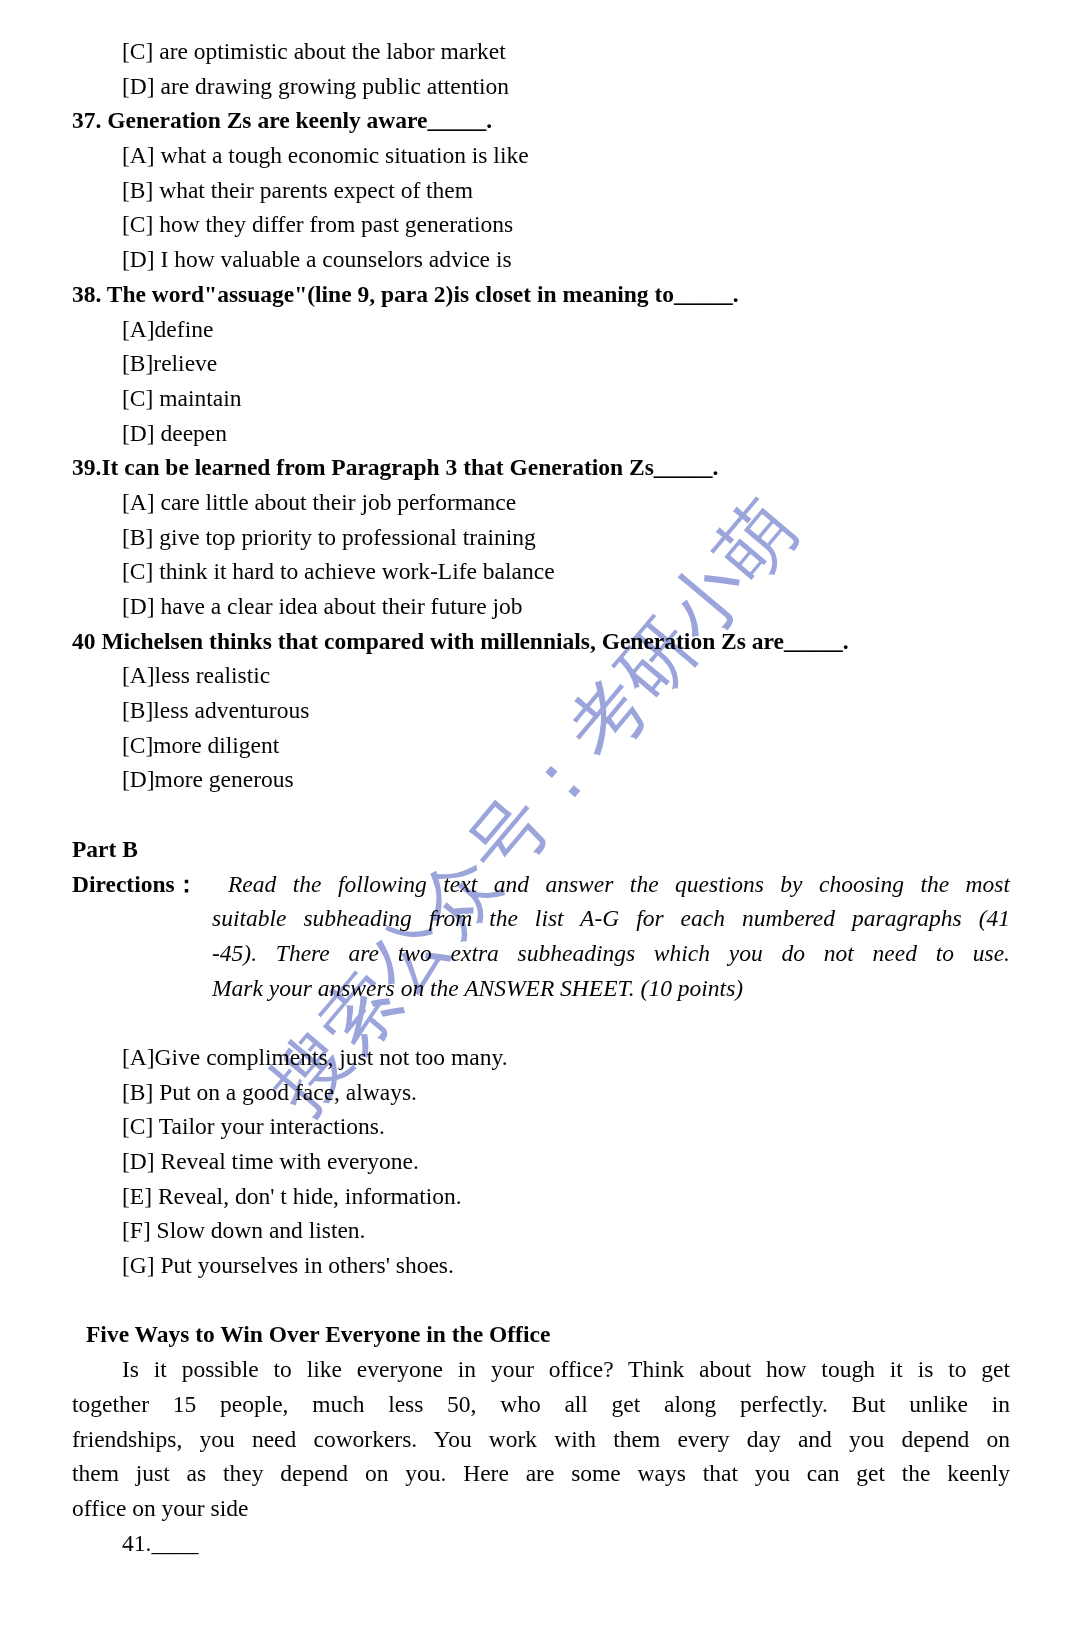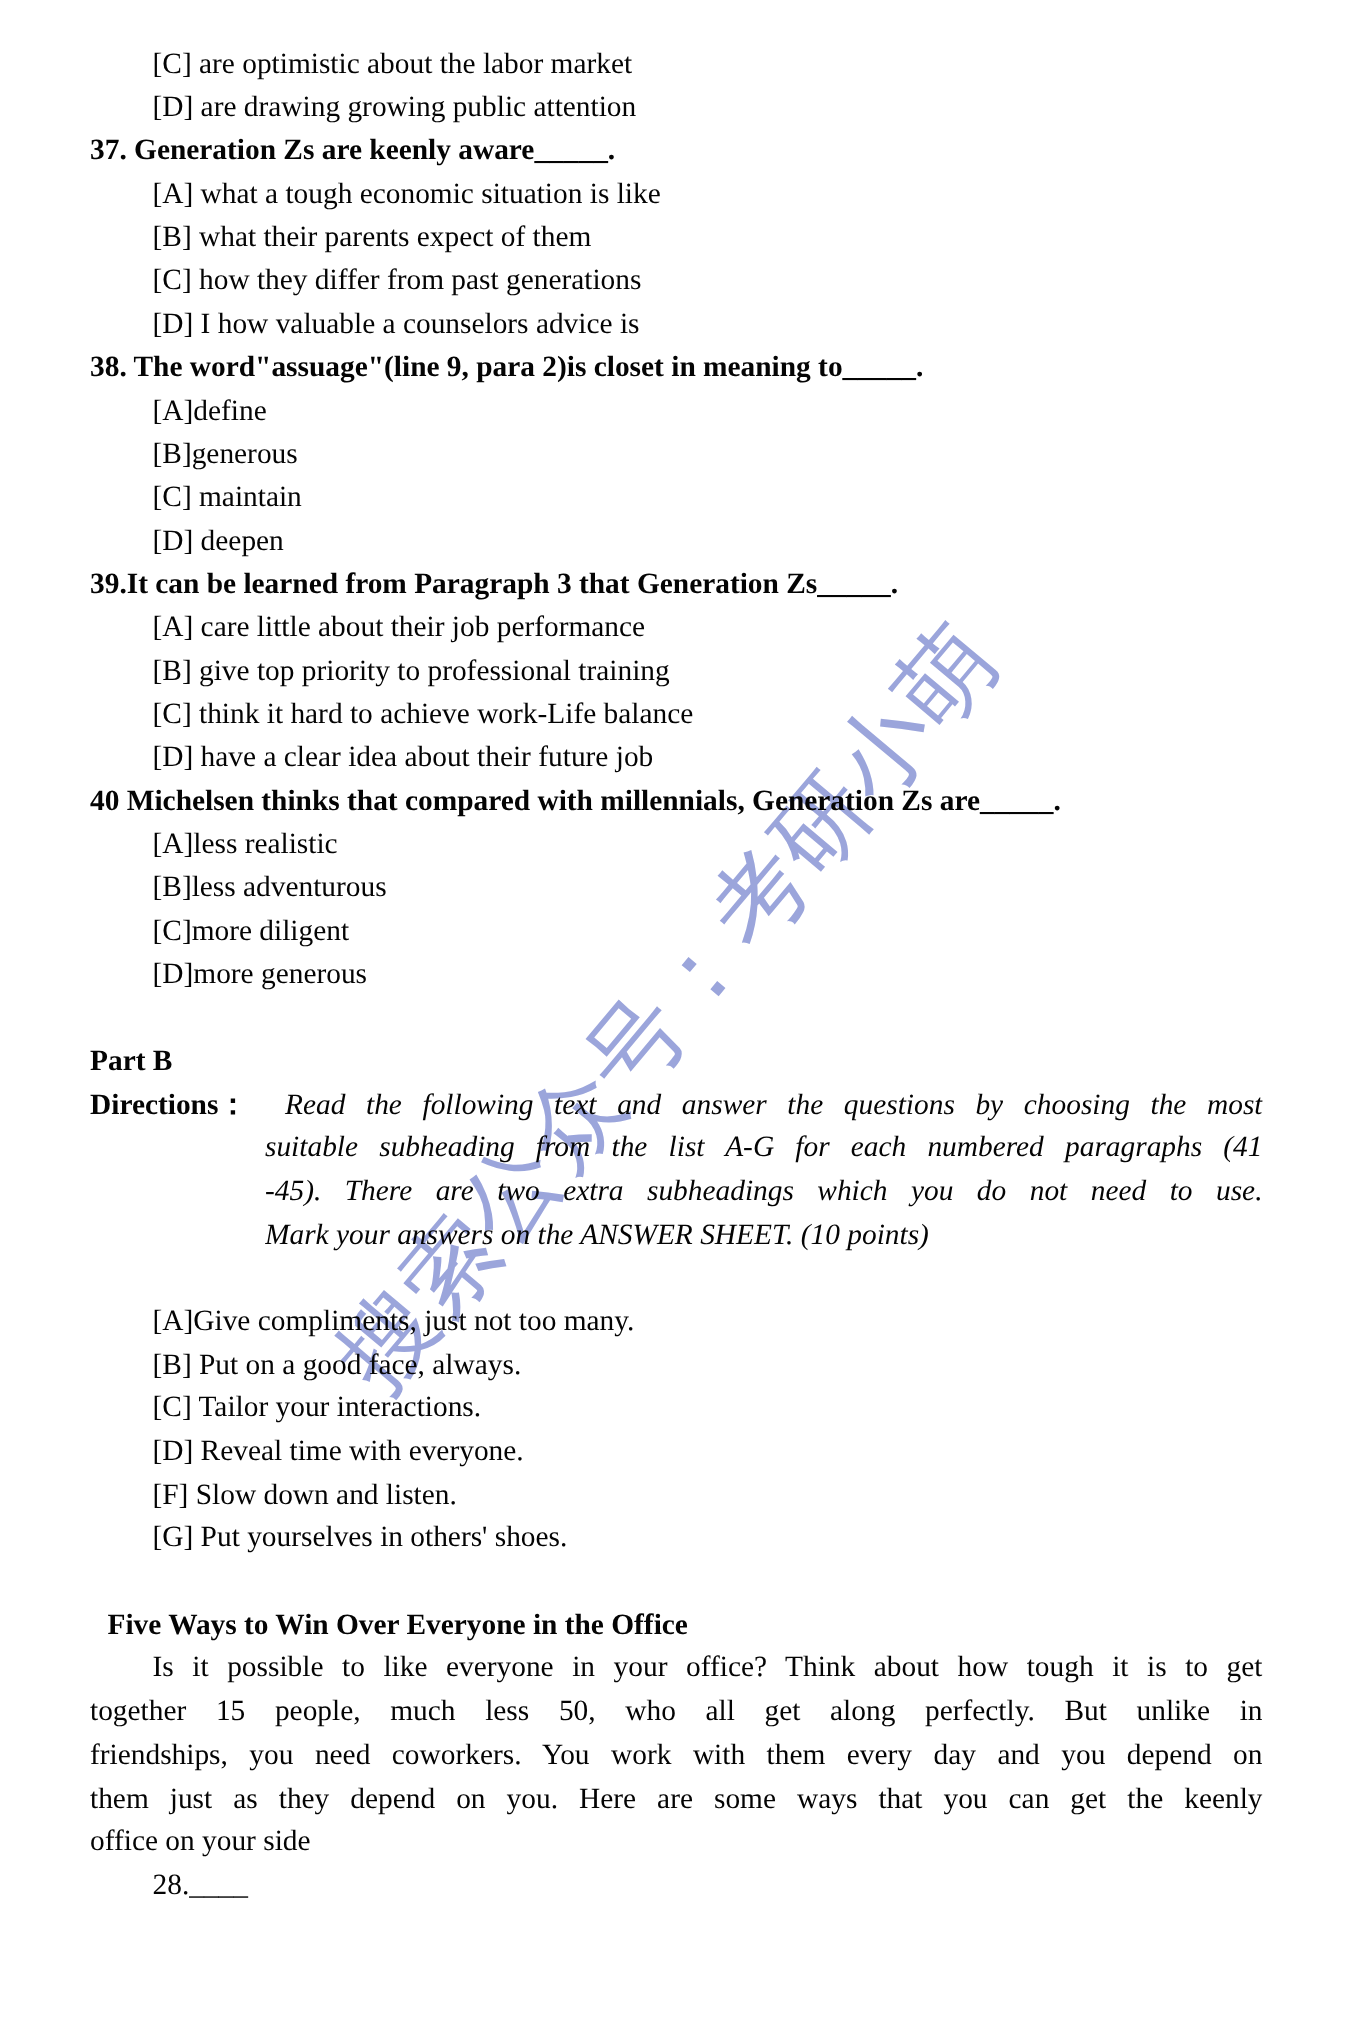--- a/index.html
+++ b/index.html
@@ -71,21 +71,21 @@
     <div class="ln opt">[D] are drawing growing public attention</div>
 
     <div class="ln stem">37. Generation Zs are keenly aware_____.</div>
     <div class="ln opt">[A] what a tough economic situation is like</div>
     <div class="ln opt">[B] what their parents expect of them</div>
     <div class="ln opt">[C] how they differ from past generations</div>
     <div class="ln opt">[D] I how valuable a counselors advice is</div>
 
     <div class="ln stem">38. The word"assuage"(line 9, para 2)is closet in meaning to_____.</div>
     <div class="ln opt">[A]define</div>
-    <div class="ln opt">[B]generous</div>
+    <div class="ln opt">[B]relieve</div>
     <div class="ln opt">[C] maintain</div>
     <div class="ln opt">[D] deepen</div>
 
     <div class="ln stem">39.It can be learned from Paragraph 3 that Generation Zs_____.</div>
     <div class="ln opt">[A] care little about their job performance</div>
     <div class="ln opt">[B] give top priority to professional training</div>
     <div class="ln opt">[C] think it hard to achieve work-Life balance</div>
     <div class="ln opt">[D] have a clear idea about their future job</div>
 
     <div class="ln stem">40 Michelsen thinks that compared with millennials, Generation Zs are_____.</div>
@@ -105,27 +105,28 @@
       <div class="ln jline">-45). There are two extra subheadings which you do not need to use.</div>
       <div class="ln">Mark your answers on the ANSWER SHEET. (10 points)</div>
     </div>
 
     <div class="spacer"></div>
 
     <div class="ln opt">[A]Give compliments, just not too many.</div>
     <div class="ln opt">[B] Put on a good face, always.</div>
     <div class="ln opt">[C] Tailor your interactions.</div>
     <div class="ln opt">[D] Reveal time with everyone.</div>
+    <div class="ln opt">[E] Reveal, don' t hide, information.</div>
     <div class="ln opt">[F] Slow down and listen.</div>
     <div class="ln opt">[G] Put yourselves in others' shoes.</div>
 
     <div class="spacer"></div>
 
     <div class="ln passage-title">Five Ways to Win Over Everyone in the Office</div>
     <div class="ln jline body-first">Is it possible to like everyone in your office? Think about how tough it is to get</div>
     <div class="ln jline">together 15 people, much less 50, who all get along perfectly. But unlike in</div>
     <div class="ln jline">friendships, you need coworkers. You work with them every day and you depend on</div>
     <div class="ln jline">them just as they depend on you. Here are some ways that you can get the keenly</div>
     <div class="ln">office on your side</div>
-    <div class="ln item41">28.____</div>
+    <div class="ln item41">41.____</div>
 
   </div>
 </div>
 
 </body></html>

